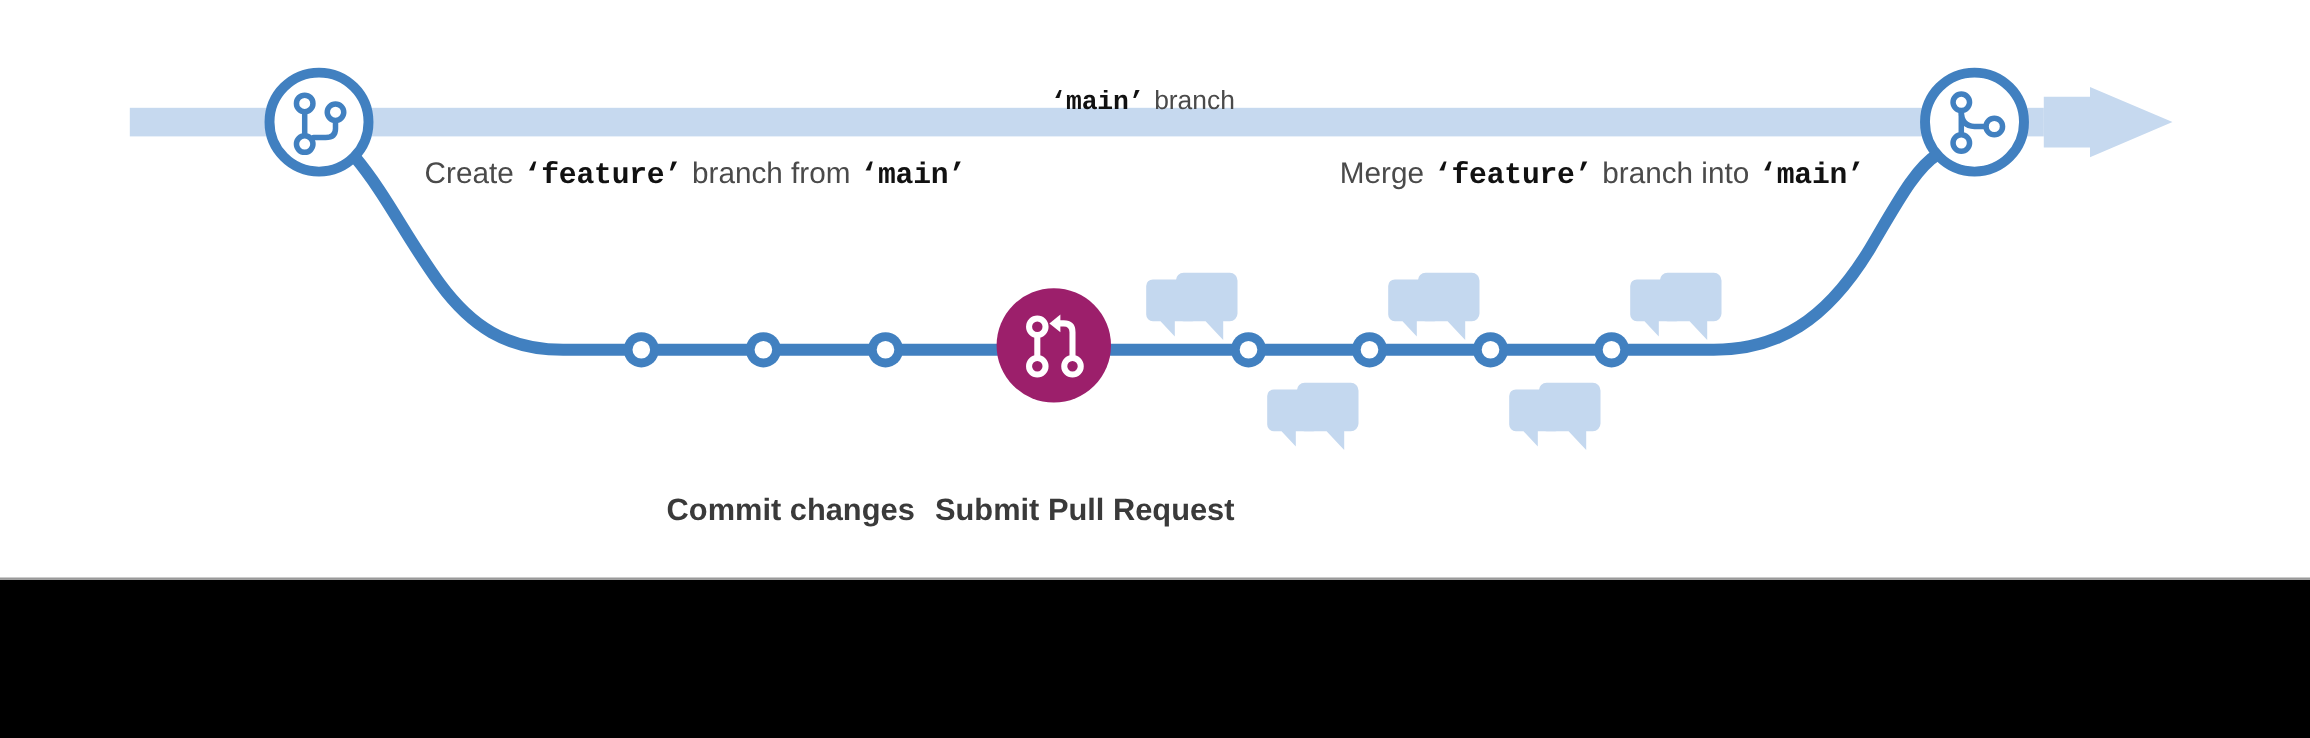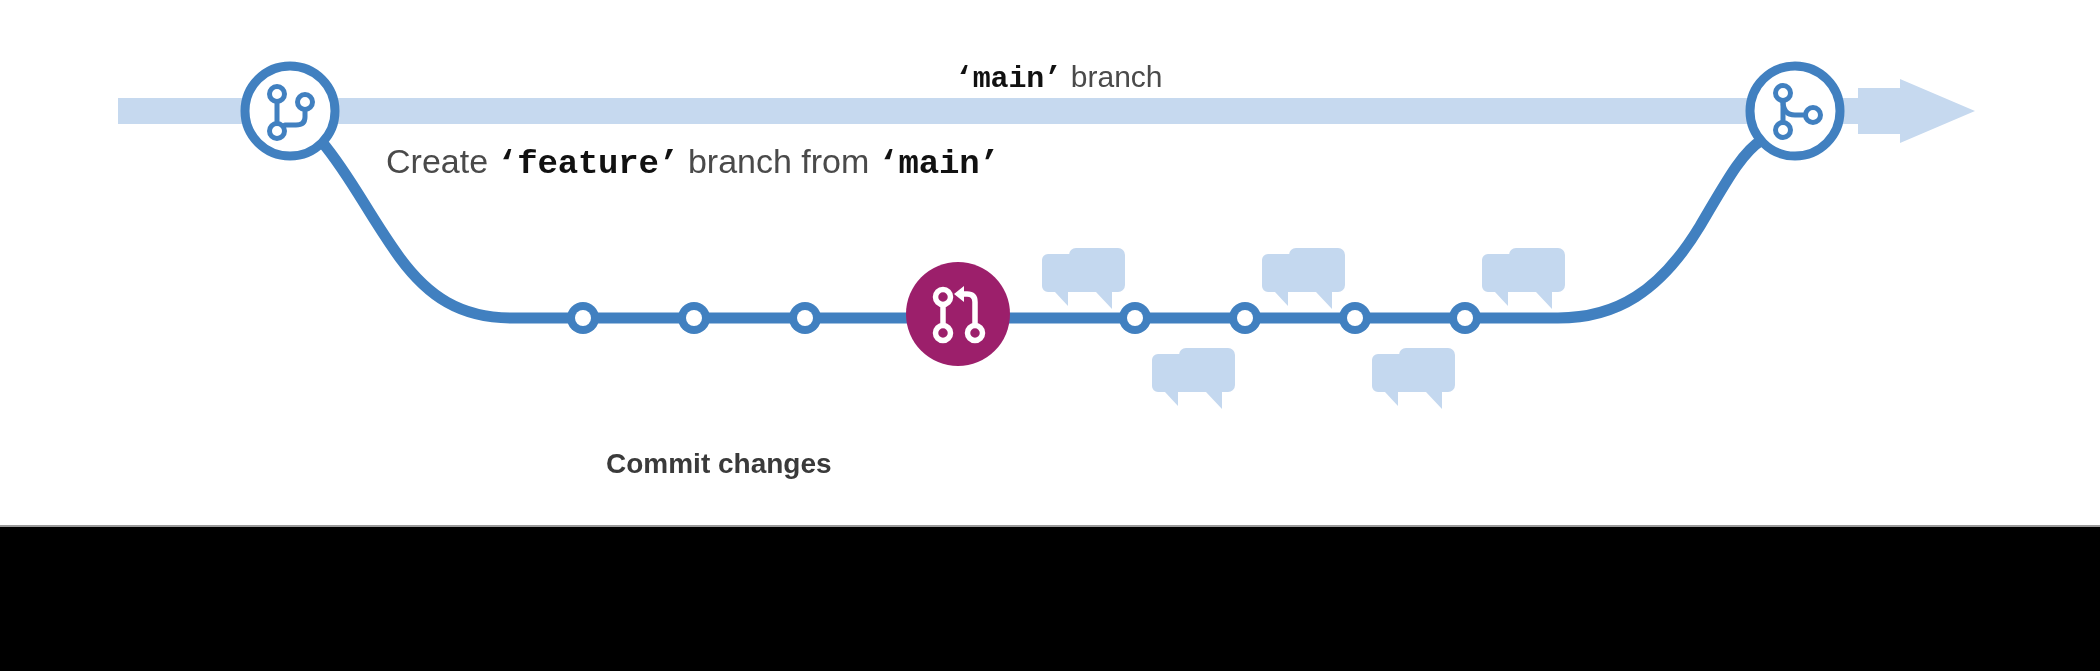--- a/index.html
+++ b/index.html
@@ -45,22 +45,22 @@
     color: #3a3a3a;
     font-family: "Liberation Sans", sans-serif;
   }
   .code {
     font-family: "Liberation Mono", monospace;
     font-weight: bold;
     color: #111111;
     letter-spacing: -0.2px;
   }
   .plain { color: #4a4a4a; }
-  .lbl-top    { font-size: 30px; top: 60px; text-align: right; }
-  .lbl-mid    { font-size: 34px; top: 142px; }
+  .lbl-top    { font-size: 24px; top: 78px; text-align: right; }
+  .lbl-mid    { font-size: 27px; top: 142px; }
   .lbl-bottom { font-size: 28px; top: 448px; color: #3a3a3a; font-weight: bold; }
   .sp { display: inline-block; width: 9px; }
 </style>
 </head>
 <body>
 
 <div id="diagram-root">
 
   <div id="canvas-sheet">
 
@@ -164,20 +164,24 @@
     </svg>
 
     <div class="txt lbl-top" style="left:955px;">
       <span class="code">‘main’</span><span class="sp"></span><span class="plain">branch</span>
     </div>
 
     <div class="txt lbl-mid" style="left:386px;">
       <span class="plain">Create</span><span class="sp"></span><span class="code">‘feature’</span><span class="sp"></span><span class="plain">branch from</span><span class="sp"></span><span class="code">‘main’</span>
     </div>
 
+    <div class="txt lbl-mid" style="left:1218px;">
+      <span class="plain">Merge</span><span class="sp"></span><span class="code">‘feature’</span><span class="sp"></span><span class="plain">branch into</span><span class="sp"></span><span class="code">‘main’</span>
+    </div>
 
     <div class="txt lbl-bottom" style="left:606px;">Commit changes</div>
+    <div class="txt lbl-bottom" style="left:850px;">Submit Pull Request</div>
 
   </div>
 
   <div id="letterbox-bottom" style="position:absolute;left:0;top:529px;width:2100px;height:142px;background:#000000;"></div>
 
 </div>
 
 </body></html>

